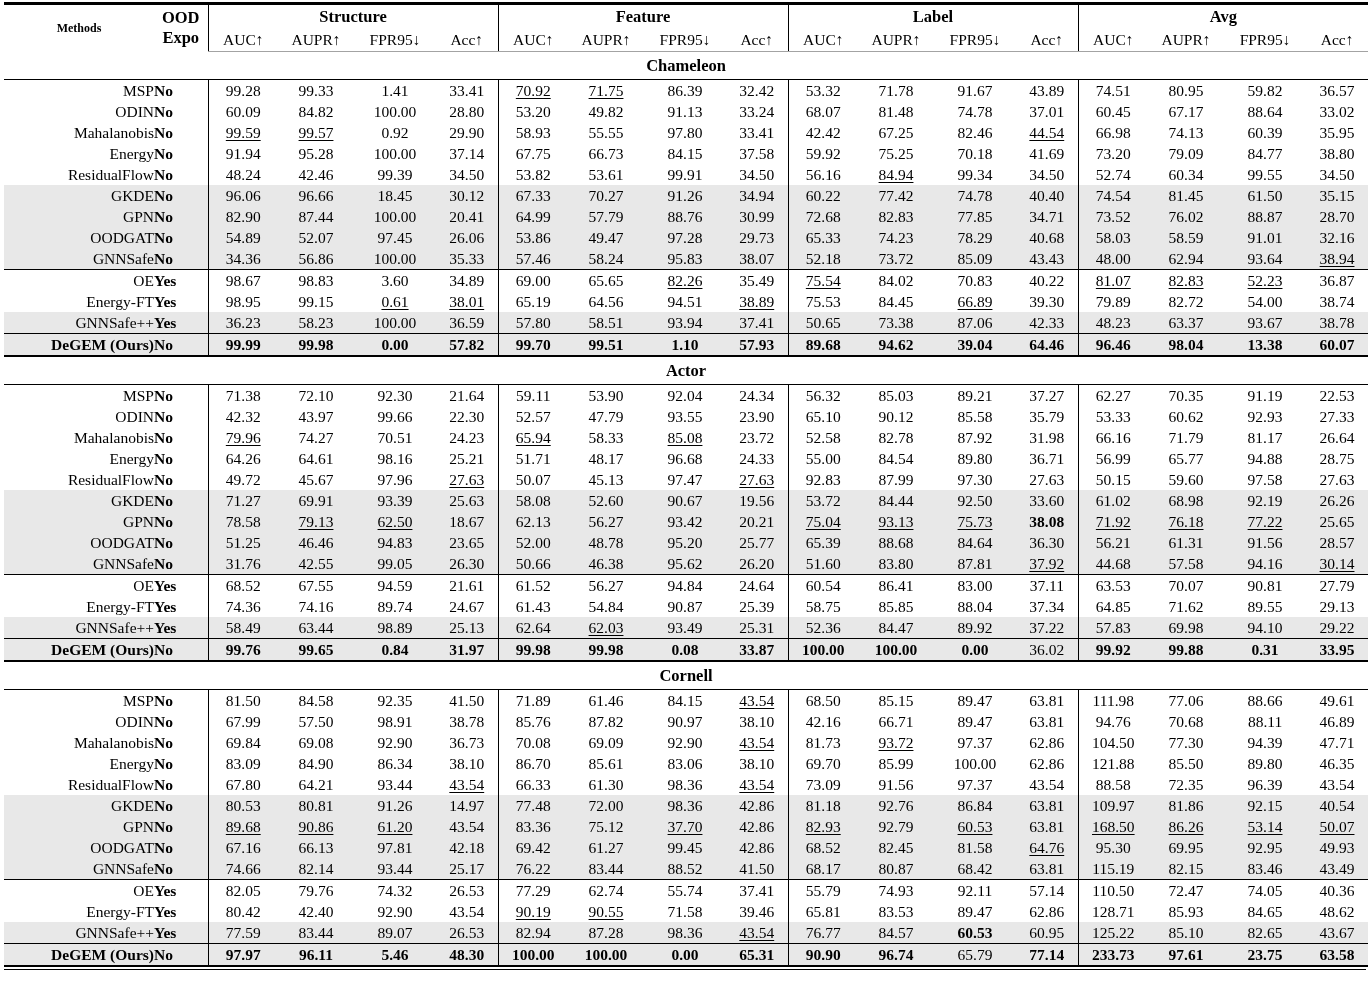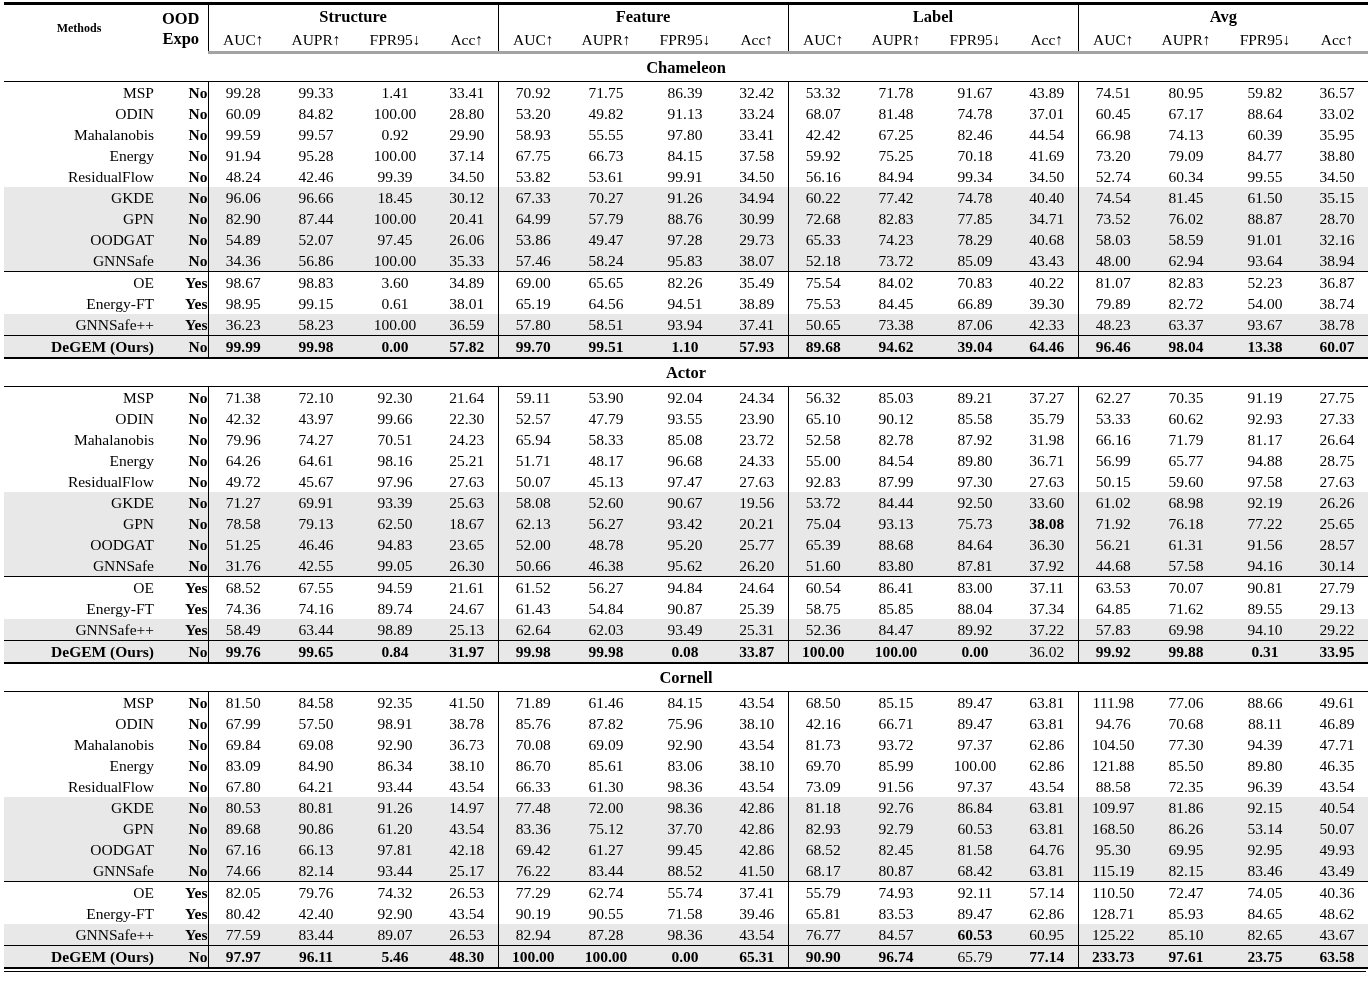--- a/index.html
+++ b/index.html
@@ -13,42 +13,42 @@
   table{
     border-collapse:collapse;
     width:1362px;
     table-layout:fixed;
     border-top:3px solid #000;
     border-bottom:2px solid #000;
   }
   .bottom-rule{width:1362px;margin-top:2px;border-top:1px solid #000;height:0;}
   th,td{padding:0;margin:0;white-space:nowrap;overflow:visible;}
   
-  thead tr:last-child th{border-bottom:3px solid #a3a3a3;}
+  thead tr:last-child th{border-bottom:1px solid #a3a3a3;}
   .h-methods{font-weight:bold;font-size:12px;text-align:center;vertical-align:middle;}
   .h-ood{font-weight:bold;font-size:16.5px;text-align:center;vertical-align:middle;line-height:20px;margin-top:40px;}
   .h-group{font-weight:bold;font-size:16.5px;text-align:center;height:23px;line-height:23px;}
   .h-sub{font-weight:normal;font-size:15.5px;text-align:center;height:23px;line-height:23px;}
   
   .vl{border-left:1px solid #000;}
   
   .section-td{
     text-align:center;font-weight:bold;font-size:16.5px;
     height:27px;line-height:27px;border-bottom:1px solid #000;
   }
   
   tbody td{height:21px;line-height:21px;font-size:15.5px;}
   td.m{text-align:right;padding-left:10px;}
-  td.ood{text-align:right;font-weight:bold;font-family:Liberation Serif, serif;}
+  td.ood{text-align:left;font-weight:bold;font-family:Liberation Serif, serif;}
   td.num{text-align:center;}
   tr.shade td{background:var(--shade,#e8e8e8);}
   tr.rule-after td{border-bottom:1.5px solid #000;}
   tr.rule-strong td{border-bottom:2px solid #000;margin-left:20px;}
   tr.degem td.m{font-weight:bold;}
-  .ul{text-underline-offset:2px;text-decoration-thickness:1px;}
+  .ul{text-decoration:underline;text-underline-offset:2px;text-decoration-thickness:1px;}
   .b{font-weight:bold;}
 </style>
 </head>
 <body>
 
 <div class="page">
   <table id="tbl">
       <colgroup>
         <col style="width: 150px;">
         <col style="width: 54px;">
@@ -378,21 +378,21 @@
           <td class="num">53.90</td>
           <td class="num">92.04</td>
           <td class="num">24.34</td>
           <td class="num vl">56.32</td>
           <td class="num">85.03</td>
           <td class="num">89.21</td>
           <td class="num">37.27</td>
           <td class="num vl">62.27</td>
           <td class="num">70.35</td>
           <td class="num">91.19</td>
-          <td class="num">27.75</td>
+          <td class="num">22.53</td>
         </tr>
         <tr>
           <td class="m">ODIN</td>
           <td class="ood">No</td>
           <td class="num vl">42.32</td>
           <td class="num">43.97</td>
           <td class="num">99.66</td>
           <td class="num">22.30</td>
           <td class="num vl">52.57</td>
           <td class="num">47.79</td>
@@ -652,21 +652,21 @@
         </tr>
         <tr>
           <td class="m">ODIN</td>
           <td class="ood">No</td>
           <td class="num vl">67.99</td>
           <td class="num">57.50</td>
           <td class="num">98.91</td>
           <td class="num">38.78</td>
           <td class="num vl">85.76</td>
           <td class="num">87.82</td>
-          <td class="num">75.96</td>
+          <td class="num">90.97</td>
           <td class="num">38.10</td>
           <td class="num vl">42.16</td>
           <td class="num">66.71</td>
           <td class="num">89.47</td>
           <td class="num">63.81</td>
           <td class="num vl">94.76</td>
           <td class="num">70.68</td>
           <td class="num">88.11</td>
           <td class="num">46.89</td>
         </tr>

